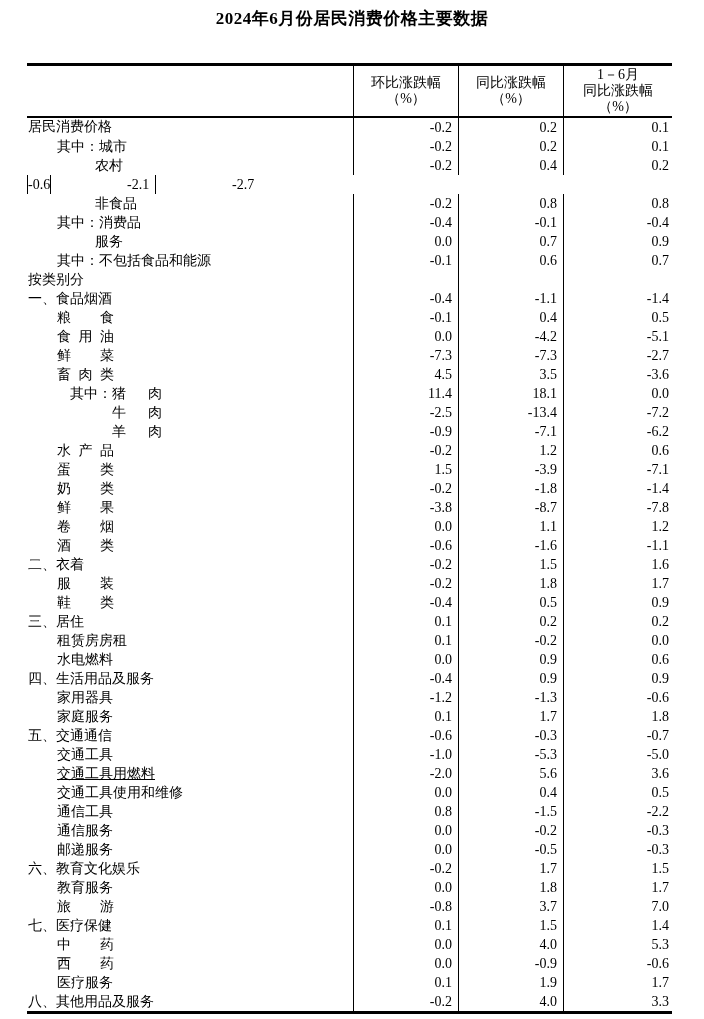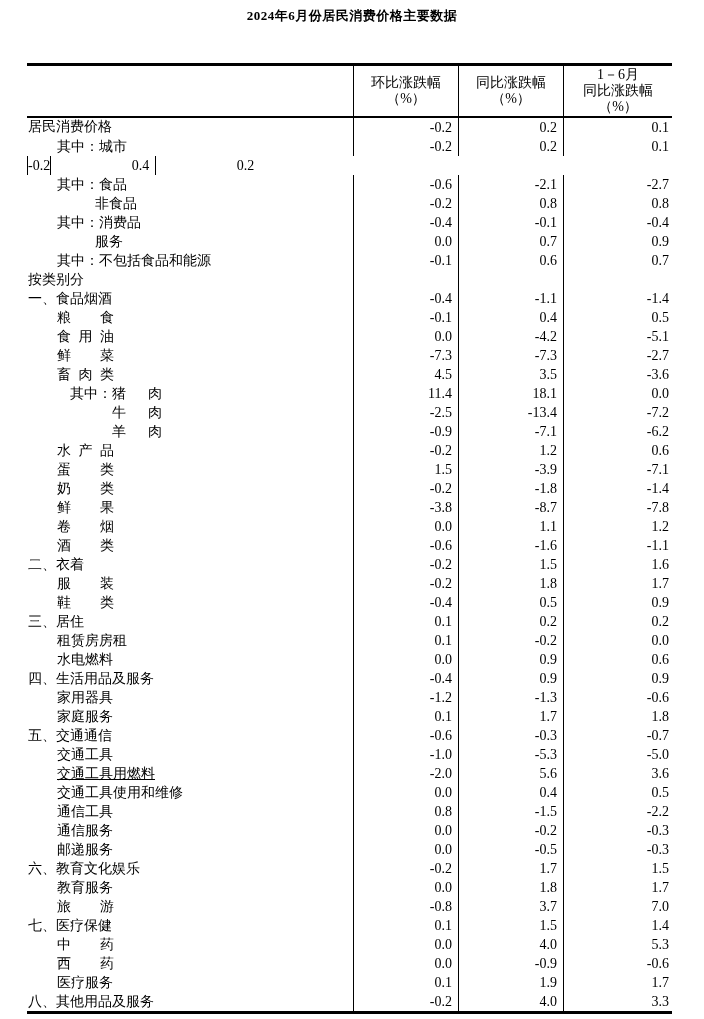--- a/index.html
+++ b/index.html
@@ -4,21 +4,21 @@
 <style>
   html,body{margin:0;padding:0;}
   body{
     width:704px;height:1019px;background:#ffffff;color:#000000;
     font-family:"Liberation Serif","DejaVu Serif",serif;font-size:14px;
     overflow:hidden;
   }
   .canvas{position:relative;width:704px;height:1019px;background:#fff;}
   .title{
     margin:0;padding-top:7px;height:20px;
-    text-align:center;font-size:13px;font-weight:bold;letter-spacing:.5px;
+    text-align:center;font-size:17px;font-weight:bold;letter-spacing:.5px;
   }
   .table{
     margin:36px 0 0 27px;width:645px;
     border-top:3px solid #000;border-bottom:3px solid #000;
   }
   .thead{display:flex;height:50px;border-bottom:2px solid #000;}
   .hstub{width:326px;box-sizing:border-box;}
   .hcell{
     box-sizing:border-box;border-left:1.5px solid #000;
     display:flex;flex-direction:column;justify-content:center;
@@ -69,26 +69,26 @@
     <div class="vcell">0.2</div>
     <div class="vcell">0.1</div>
   </div>
         <div class="row">
     <div class="lcell" style="padding-left: 30px;"><span>其中：</span><span>城市</span></div>
     <div class="vcell">-0.2</div>
     <div class="vcell">0.2</div>
     <div class="vcell">0.1</div>
   </div>
         <div class="row">
+    <div class="lcell" style="padding-left: 68px;"><span>农村</span></div>
     <div class="vcell">-0.2</div>
     <div class="vcell">0.4</div>
     <div class="vcell">0.2</div>
   </div>
         <div class="row">
-    <div class="lcell" style="padding-left: 30px;"><span>其中：</span><span>食品</span></div>
     <div class="vcell">-0.6</div>
     <div class="vcell">-2.1</div>
     <div class="vcell">-2.7</div>
   </div>
         <div class="row">
     <div class="lcell" style="padding-left: 68px;"><span>非食品</span></div>
     <div class="vcell">-0.2</div>
     <div class="vcell">0.8</div>
     <div class="vcell">0.8</div>
   </div>

